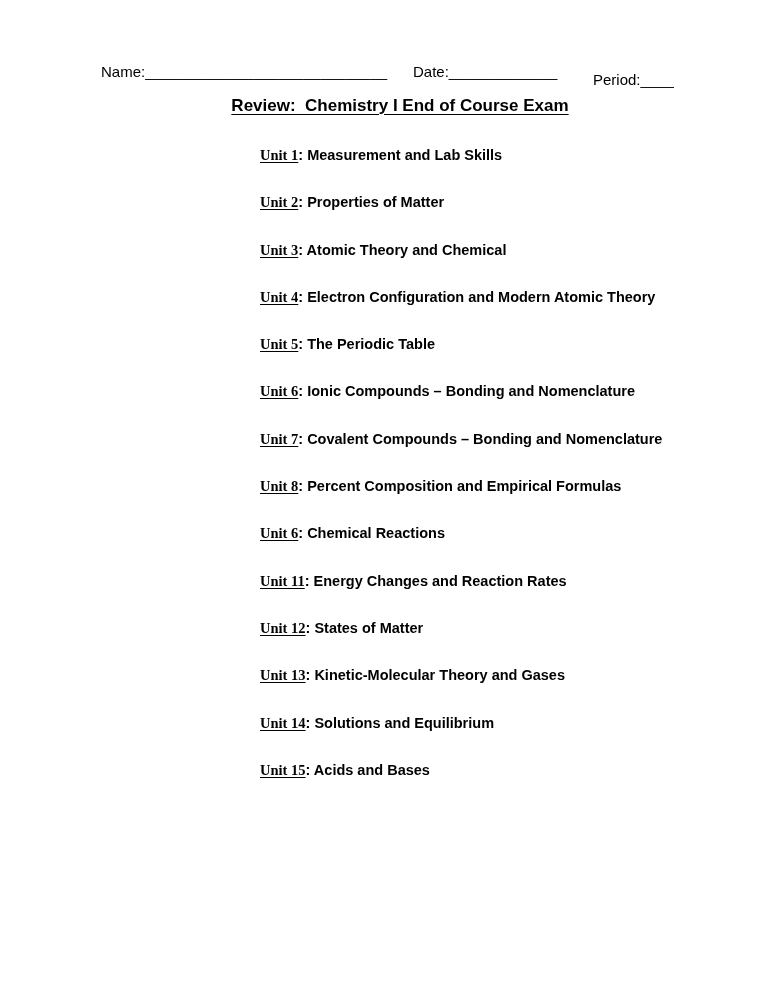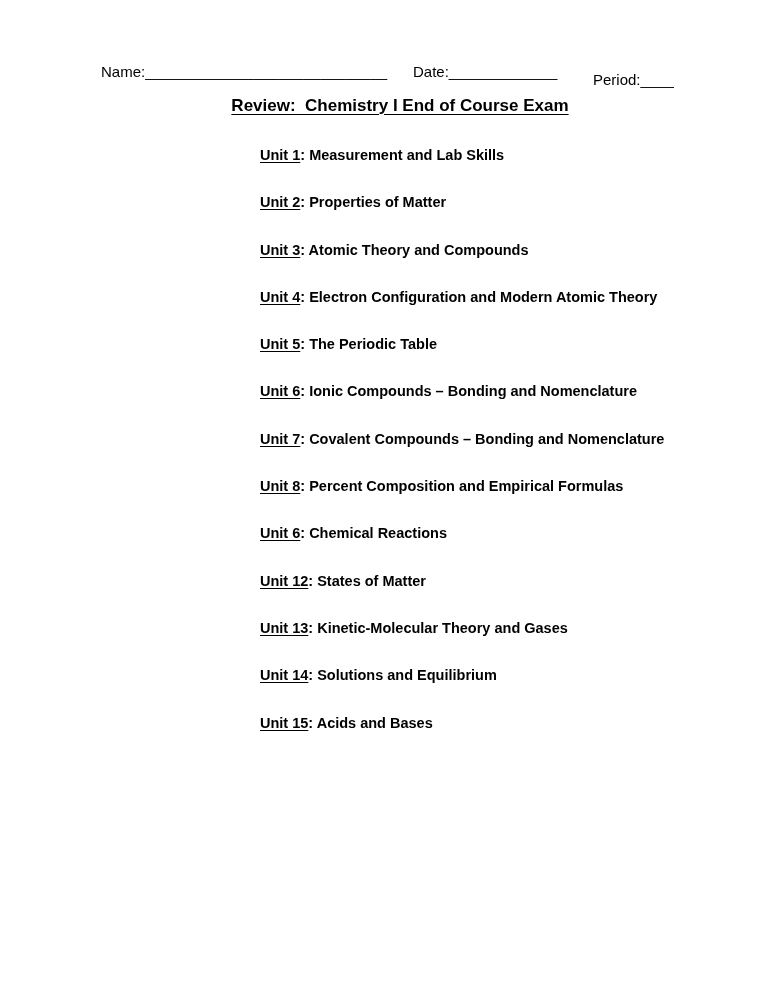--- a/index.html
+++ b/index.html
@@ -58,20 +58,21 @@
     font-size: 14.5px;
     font-weight: bold;
     line-height: 18px;
     margin-bottom: 29.3px;
     white-space: nowrap;
   }
   .unit-row:last-child { margin-bottom: 16px; }
   .unit-label {
     text-decoration: underline;
     text-underline-offset: 2px;
+    font-family: Liberation Serif, serif;
   }
   .unit-sep { white-space: pre; }
 </style>
 </head>
 <body>
 
 <div class="page">
 
   <div class="header-row">
     <span class="field-name"><span>Name:</span><span class="blank">_____________________________</span></span>
@@ -79,26 +80,27 @@
     <span class="field-period"><span>Period:</span><span class="blank">____</span></span>
   </div>
 
   <div class="doc-title">
     <span class="title-text">Review:  Chemistry I End of Course Exam</span>
   </div>
 
   <div class="units">
     <div class="unit-row"><span class="unit-label">Unit 1</span><span class="unit-sep">: </span><span>Measurement and Lab Skills</span></div>
     <div class="unit-row"><span class="unit-label">Unit 2</span><span class="unit-sep">: </span><span>Properties of Matter</span></div>
-    <div class="unit-row"><span class="unit-label">Unit 3</span><span class="unit-sep">: </span><span>Atomic Theory and Compounds</span></div>
+    <div class="unit-row"><span class="unit-label">Unit 3</span><span class="unit-sep">: </span><span>Atomic Theory and Chemical</span></div>
     <div class="unit-row"><span class="unit-label">Unit 4</span><span class="unit-sep">: </span><span>Electron Configuration and Modern Atomic Theory</span></div>
     <div class="unit-row"><span class="unit-label">Unit 5</span><span class="unit-sep">: </span><span>The Periodic Table</span></div>
     <div class="unit-row"><span class="unit-label">Unit 6</span><span class="unit-sep">: </span><span>Ionic Compounds – Bonding and Nomenclature</span></div>
     <div class="unit-row"><span class="unit-label">Unit 7</span><span class="unit-sep">: </span><span>Covalent Compounds – Bonding and Nomenclature</span></div>
     <div class="unit-row"><span class="unit-label">Unit 8</span><span class="unit-sep">: </span><span>Percent Composition and Empirical Formulas</span></div>
     <div class="unit-row"><span class="unit-label">Unit 6</span><span class="unit-sep">: </span><span>Chemical Reactions</span></div>
+    <div class="unit-row"><span class="unit-label">Unit 11</span><span class="unit-sep">: </span><span>Energy Changes and Reaction Rates</span></div>
     <div class="unit-row"><span class="unit-label">Unit 12</span><span class="unit-sep">: </span><span>States of Matter</span></div>
     <div class="unit-row"><span class="unit-label">Unit 13</span><span class="unit-sep">: </span><span>Kinetic-Molecular Theory and Gases</span></div>
     <div class="unit-row"><span class="unit-label">Unit 14</span><span class="unit-sep">: </span><span>Solutions and Equilibrium</span></div>
     <div class="unit-row"><span class="unit-label">Unit 15</span><span class="unit-sep">: </span><span>Acids and Bases</span></div>
   </div>
 
 </div>
 
 </body></html>

